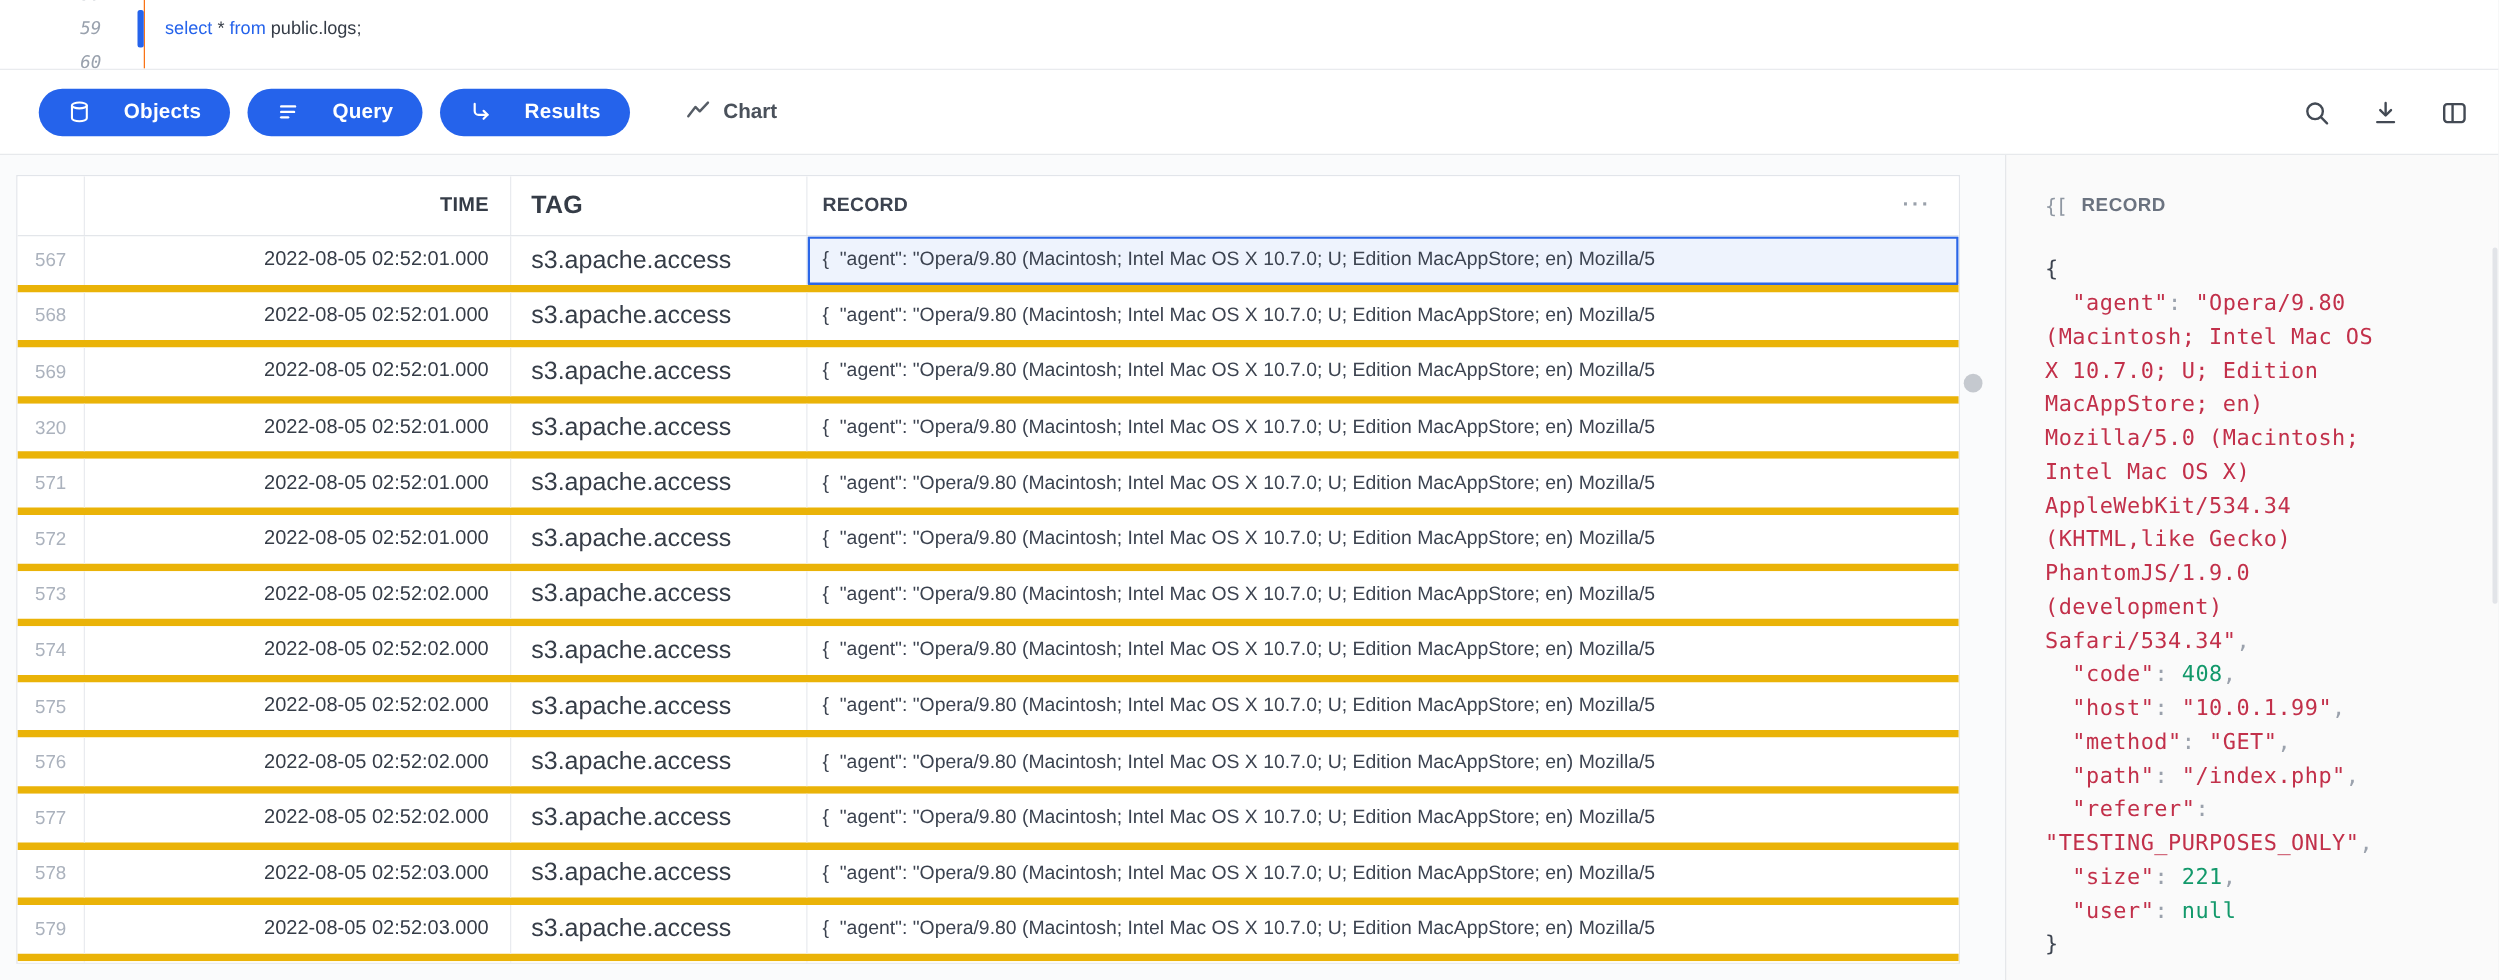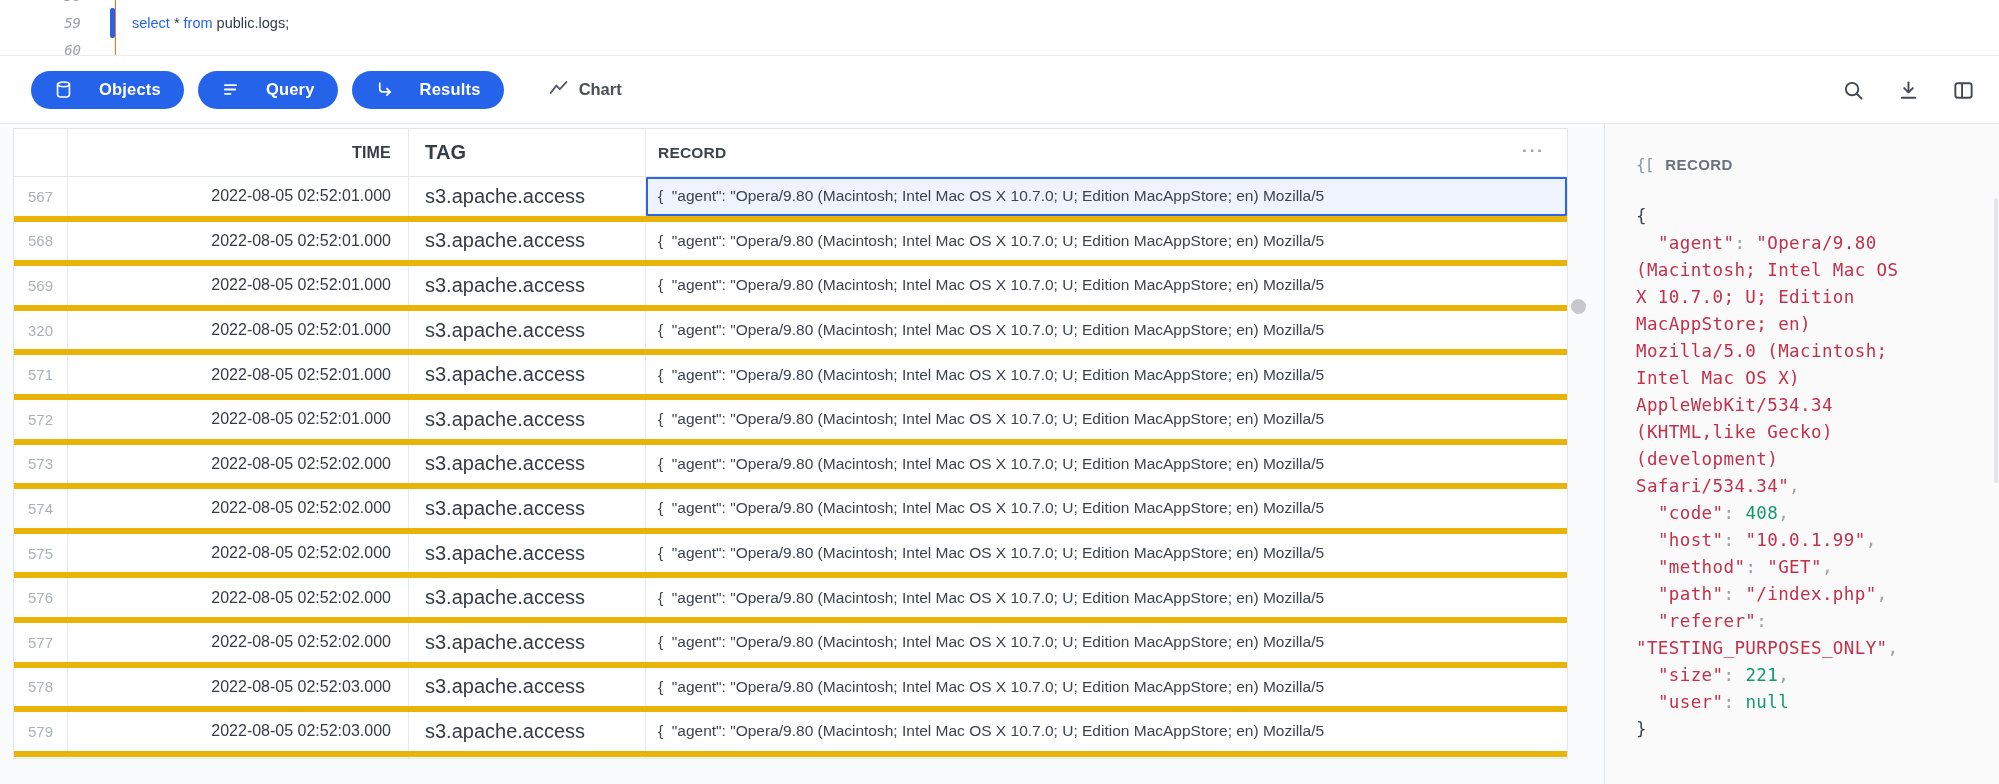--- a/index.html
+++ b/index.html
@@ -28,21 +28,21 @@
     border:none; border-radius:19px; background:#2563eb; color:#ffffff; cursor:pointer;
     font-family:"Liberation Sans", sans-serif; font-size:16.5px; font-weight:700; letter-spacing:.2px; }
   .pill-btn svg { display:block; }
   .chart-toggle { display:inline-flex; align-items:center; gap:10px; margin-left:30px;
     color:#4a515b; font-size:16.5px; font-weight:700; cursor:pointer; }
   .chart-toggle svg { display:block; color:#565d66; }
   .toolbar-right { position:absolute; right:24px; top:0; height:69px; display:flex; align-items:center; gap:32px; }
   .tool-icon { width:23px; height:23px; color:#434a54; cursor:pointer; }
   .tool-icon svg { display:block; }
   
-  .table-card { position:absolute; left:13px; top:128px; width:1555px; height:631px;
+  .table-card { position:absolute; left:13px; top:140px; width:1555px; height:631px;
     background:#ffffff; border:1px solid #e2e5ea; overflow:hidden; }
   .thead { position:relative; display:flex; height:48px; border-bottom:1px solid #e3e6ea; background:#ffffff; }
   .hcell { display:flex; align-items:center; font-size:15px; font-weight:700; color:#0f1722; letter-spacing:.2px; }
   .trow { display:flex; height:44.6px; border-bottom:6px solid #eab308; background:#ffffff; }
   .cell { display:flex; align-items:center; overflow:hidden; }
   .c-num { width:54px; justify-content:center; border-right:1px solid #e9ebef; color:#abb2bd; font-size:15px; }
   .c-time { width:341px; justify-content:flex-end; padding-right:17px; border-right:1px solid #e9ebef; font-size:16px; color:#353c47; }
   .c-tag { width:237px; padding-left:16px; border-right:1px solid #e9ebef; font-size:20px; color:#353c47; }
   .c-record { flex:1; padding-left:12px; font-size:15.5px; color:#3c4350; white-space:pre; }
   .c-record.selected { background:#eef3fd; box-shadow:inset 0 0 0 2px #2b66e7; border-radius:1px; }
@@ -252,20 +252,21 @@
     <div class="json-view" id="json-view">
         <div class="jline"><span class="tok-d">{</span></div>
         <div class="jline"><span class="tok-p">  </span><span class="tok-k">"agent"</span><span class="tok-p">: </span><span class="tok-s">"Opera/9.80</span></div>
         <div class="jline"><span class="tok-s">(Macintosh; Intel Mac OS</span></div>
         <div class="jline"><span class="tok-s">X 10.7.0; U; Edition</span></div>
         <div class="jline"><span class="tok-s">MacAppStore; en)</span></div>
         <div class="jline"><span class="tok-s">Mozilla/5.0 (Macintosh;</span></div>
         <div class="jline"><span class="tok-s">Intel Mac OS X)</span></div>
         <div class="jline"><span class="tok-s">AppleWebKit/534.34</span></div>
         <div class="jline"><span class="tok-s">(KHTML,like Gecko)</span></div>
+        <div class="jline"><span class="tok-s">PhantomJS/1.9.0</span></div>
         <div class="jline"><span class="tok-s">(development)</span></div>
         <div class="jline"><span class="tok-s">Safari/534.34"</span><span class="tok-p">,</span></div>
         <div class="jline"><span class="tok-p">  </span><span class="tok-k">"code"</span><span class="tok-p">: </span><span class="tok-n">408</span><span class="tok-p">,</span></div>
         <div class="jline"><span class="tok-p">  </span><span class="tok-k">"host"</span><span class="tok-p">: </span><span class="tok-s">"10.0.1.99"</span><span class="tok-p">,</span></div>
         <div class="jline"><span class="tok-p">  </span><span class="tok-k">"method"</span><span class="tok-p">: </span><span class="tok-s">"GET"</span><span class="tok-p">,</span></div>
         <div class="jline"><span class="tok-p">  </span><span class="tok-k">"path"</span><span class="tok-p">: </span><span class="tok-s">"/index.php"</span><span class="tok-p">,</span></div>
         <div class="jline"><span class="tok-p">  </span><span class="tok-k">"referer"</span><span class="tok-p">: </span></div>
         <div class="jline"><span class="tok-s">"TESTING_PURPOSES_ONLY"</span><span class="tok-p">,</span></div>
         <div class="jline"><span class="tok-p">  </span><span class="tok-k">"size"</span><span class="tok-p">: </span><span class="tok-n">221</span><span class="tok-p">,</span></div>
         <div class="jline"><span class="tok-p">  </span><span class="tok-k">"user"</span><span class="tok-p">: </span><span class="tok-u">null</span></div>

